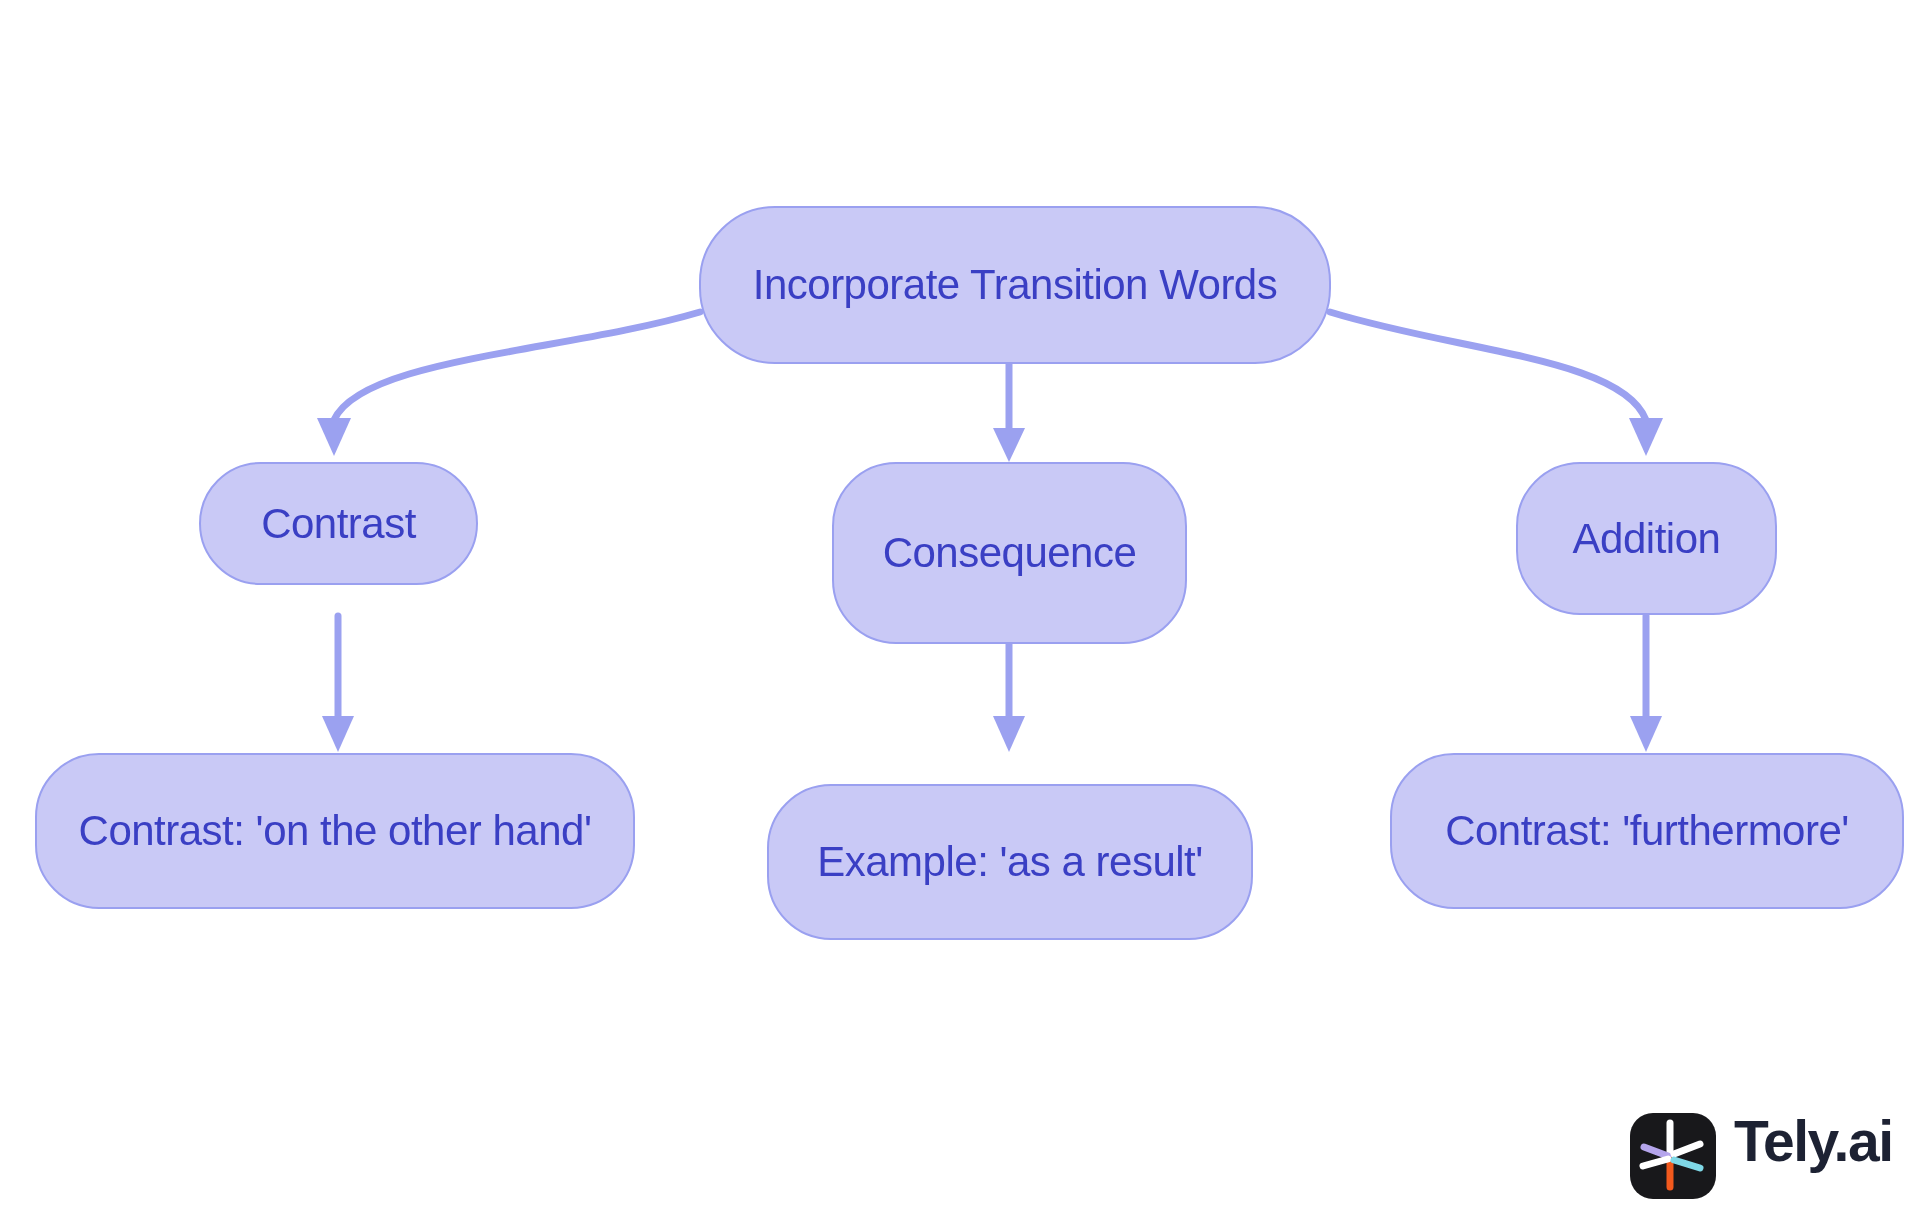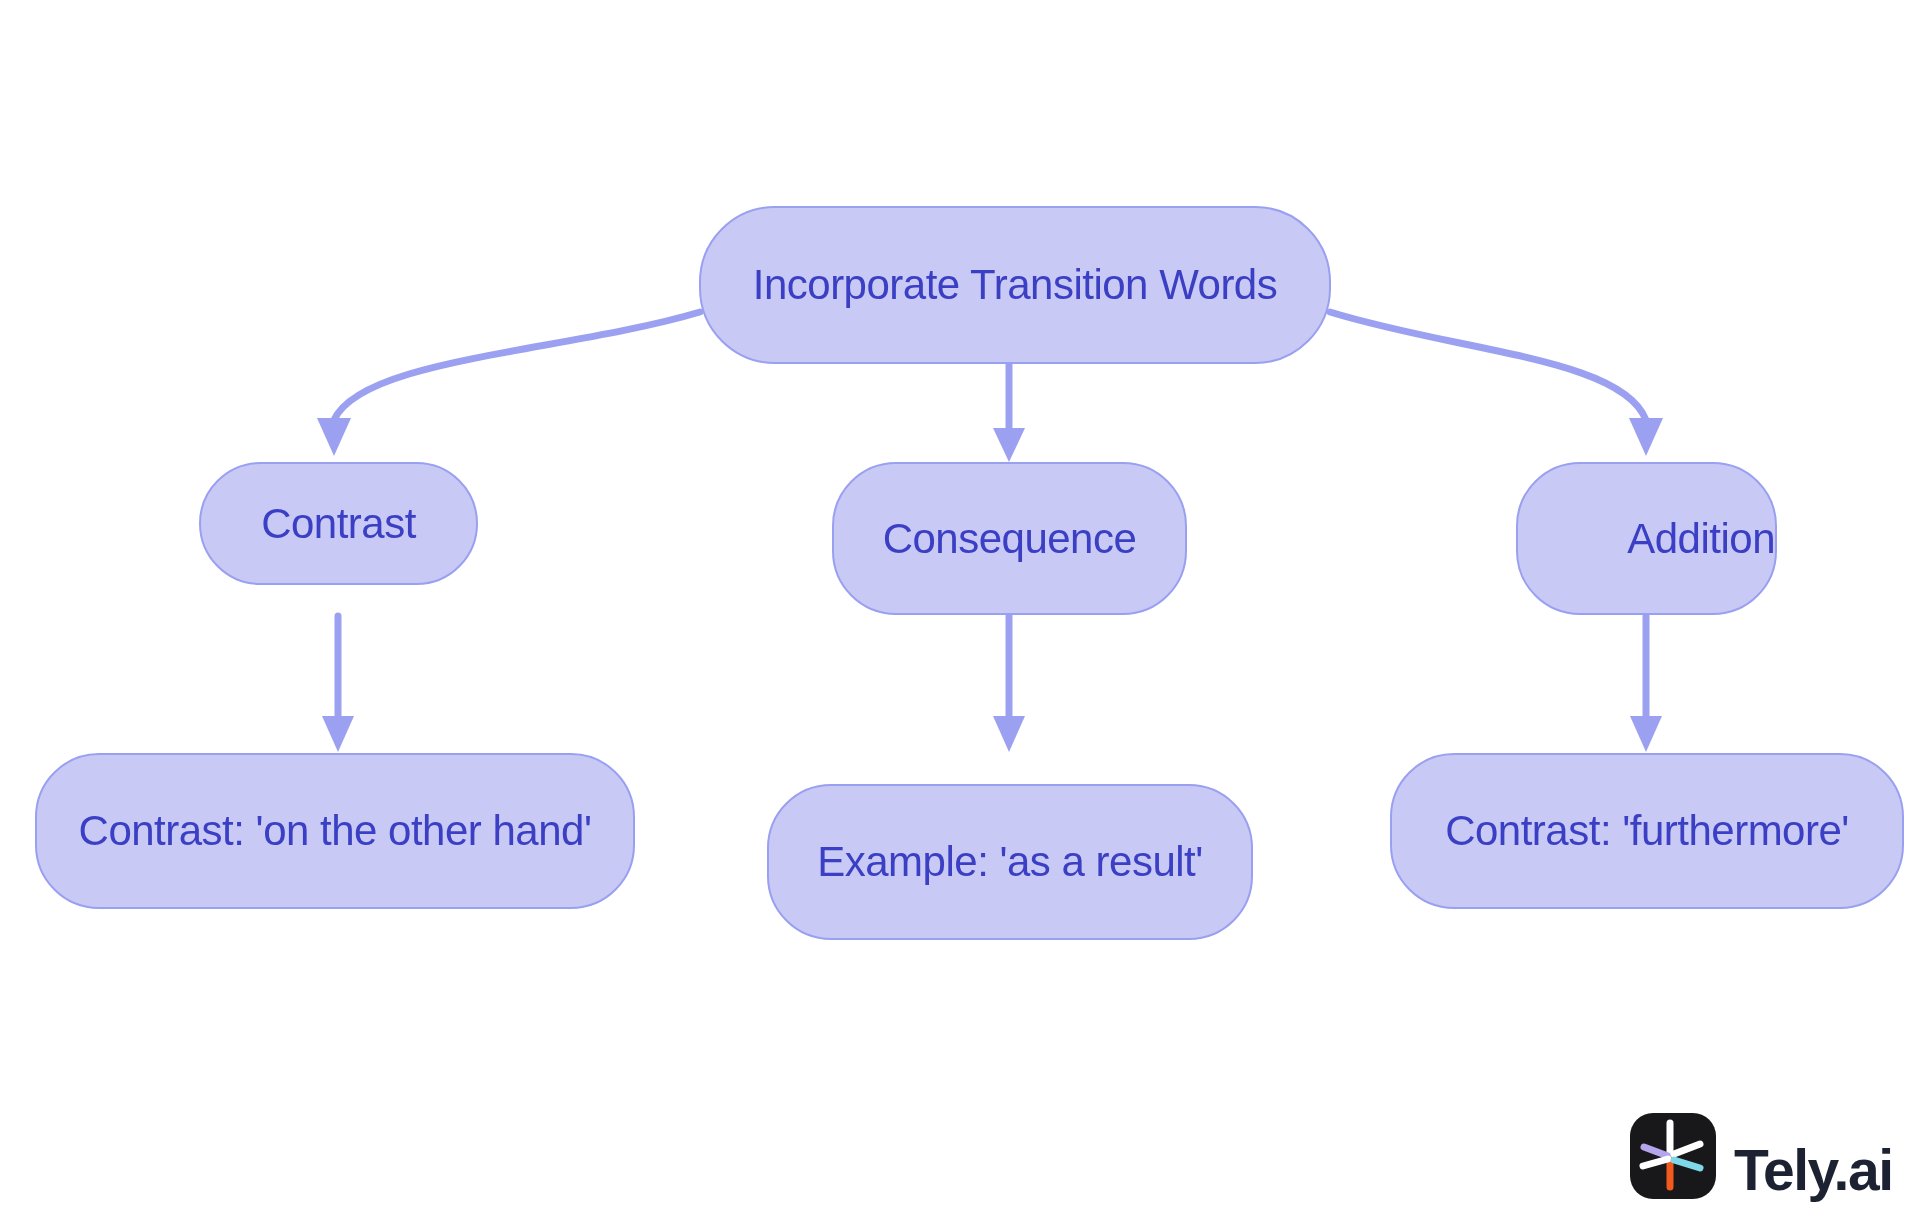--- a/index.html
+++ b/index.html
@@ -35,31 +35,31 @@
   }
   .node .label {
     color: var(--node-text, #3a3fc4);
     font-size: 42px;
     font-weight: 400;
     letter-spacing: -0.5px;
     white-space: nowrap;
   }
   .node.root      { left: 699px;  top: 165px; width: 632px; height: 158px; border-radius: 76px; margin-top: 41px; }
   .node.contrast  { left: 199px;  top: 462px; width: 279px; height: 123px; border-radius: 64px; }
-  .node.consequence{ left: 832px; top: 462px; width: 355px; height: 153px; border-radius: 64px; }
-  .node.addition  { left: 1516px; top: 462px; width: 261px; height: 153px; border-radius: 64px; justify-content: flex-end; }
+  .node.consequence{ left: 832px; top: 462px; width: 355px; height: 182px; border-radius: 64px; }
+  .node.addition  { left: 1516px; top: 462px; width: 261px; height: 153px; border-radius: 64px; }
   .node.ex1       { left: 35px;   top: 753px; width: 600px; height: 156px; border-radius: 64px; }
   .node.ex2       { left: 767px;  top: 784px; width: 486px; height: 156px; border-radius: 64px; }
   .node.ex3       { left: 1390px; top: 753px; width: 514px; height: 156px; border-radius: 64px; }
   .brand {
     position: absolute;
     left: 1602px; top: 1113px;
     height: 86px;
     display: flex;
-    align-items: flex-end;
+    align-items: flex-start;
     gap: 18px;
     padding-left: 28px;
   }
   .brand-text {
     color: var(--brand-text, #1d2233);
     font-size: 57px;
     font-weight: 600;
     letter-spacing: -1.5px;
     line-height: 1;
   }

